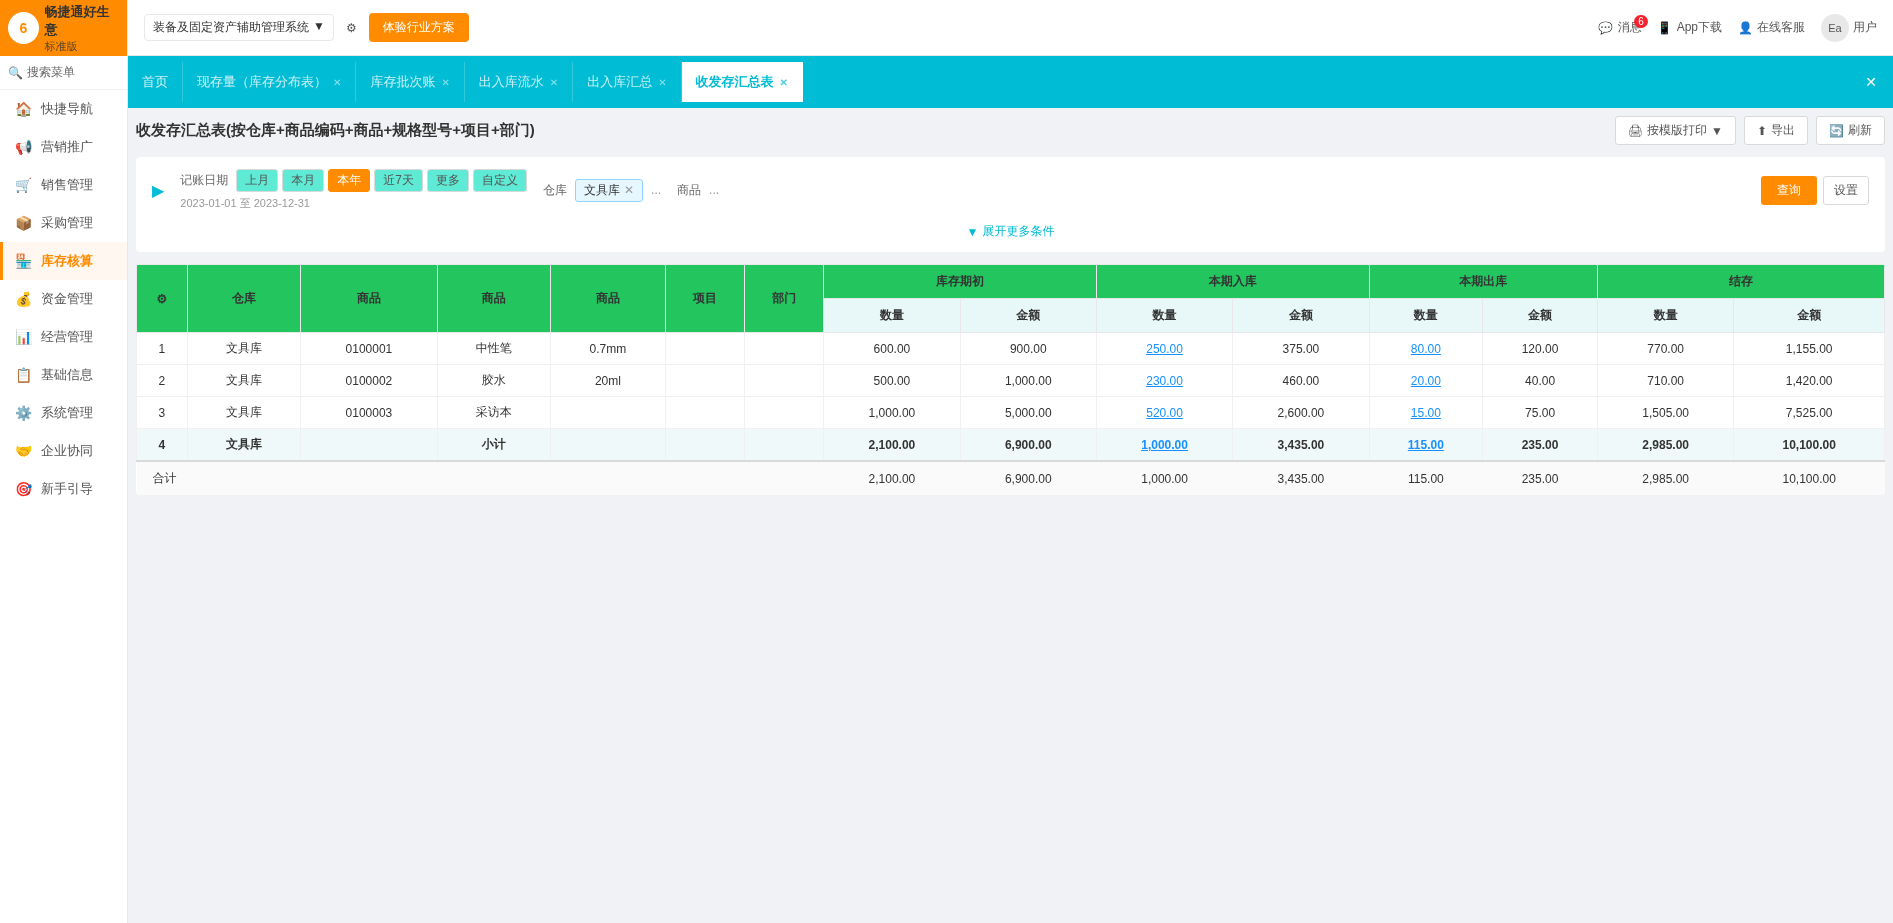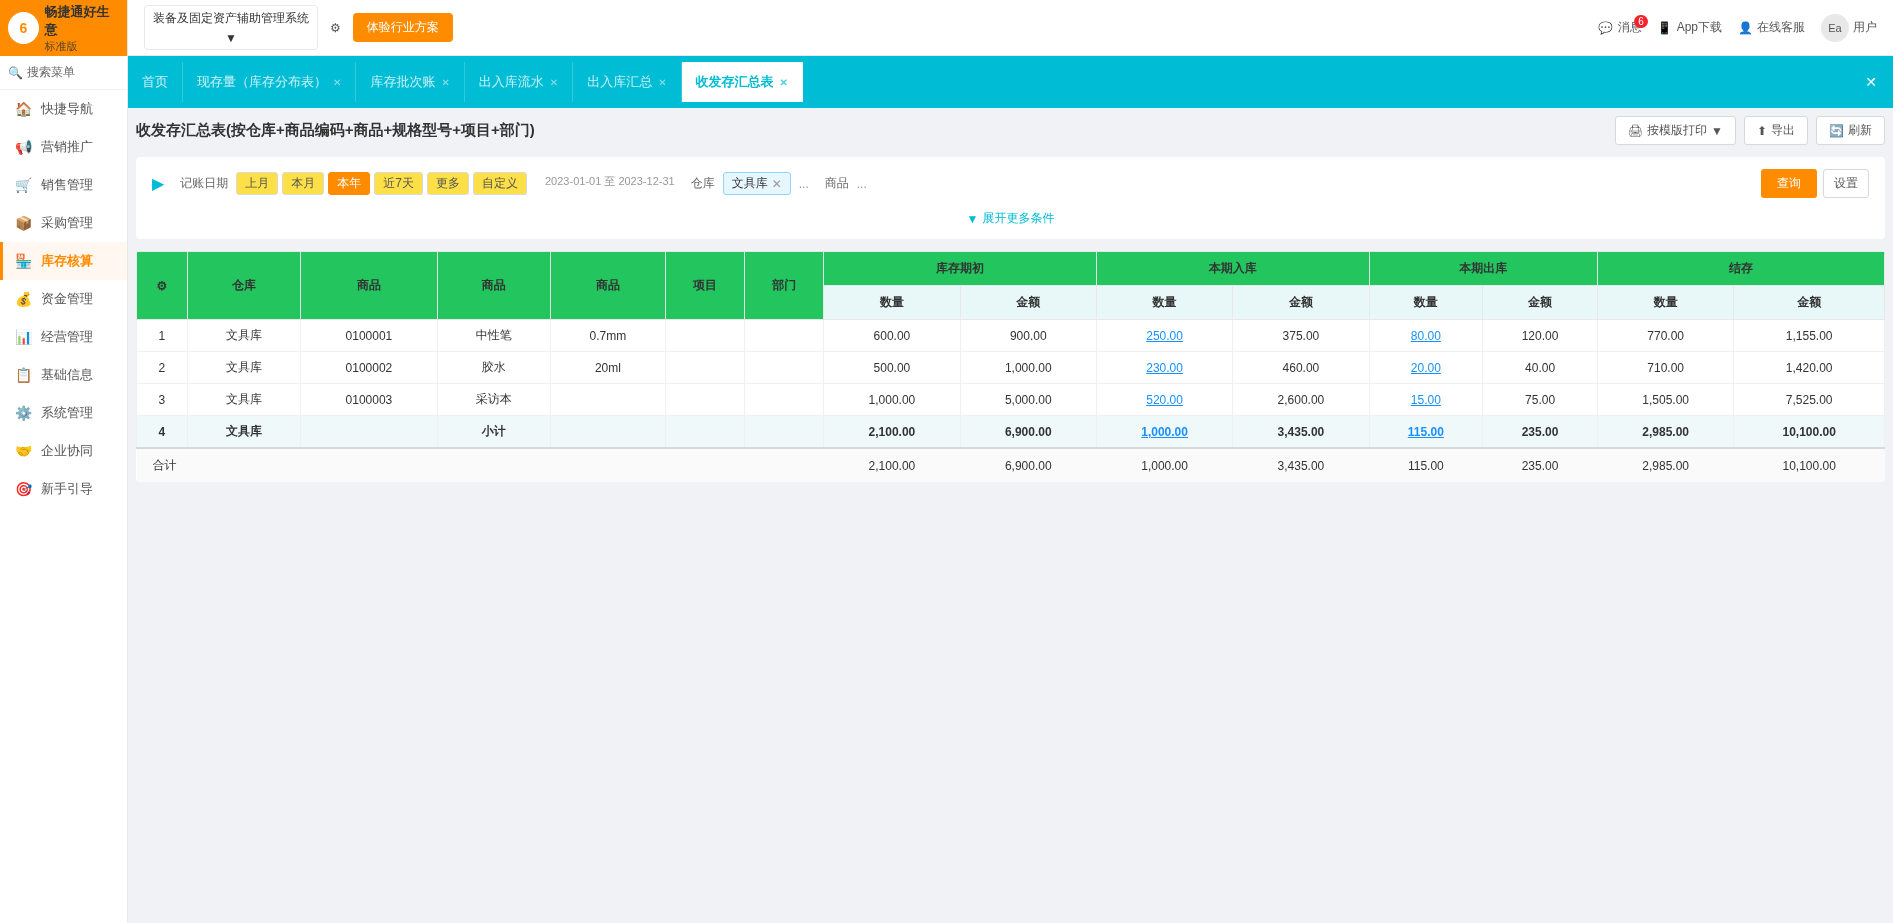--- a/index.html
+++ b/index.html
@@ -35,22 +35,22 @@
     
     .main { margin-left: 128px; display: flex; flex-direction: column; height: 100vh; }
 
     
     .topbar {
       height: 56px; background: #fff; border-bottom: 1px solid #e8e8e8;
       display: flex; align-items: center; padding: 0 16px; gap: 12px;
       position: sticky; top: 0; z-index: 99;
     }
     .topbar-system-select {
-      display: flex; align-items: center; gap: 4px; cursor: pointer;
-      padding: 4px 8px; border: 1px solid #e8e8e8; border-radius: 4px; font-size: 12px; flex-direction: column;
+      display: flex; align-items: flex-start; gap: 4px; cursor: pointer;
+      padding: 4px 8px; border: 1px solid #e8e8e8; border-radius: 4px; font-size: 12px;
     }
     .topbar-trial-btn {
       background: #ff8c00; color: #fff; border: none; border-radius: 4px;
       padding: 6px 14px; cursor: pointer; font-size: 12px;
     }
     .topbar-right { display: flex; align-items: center; gap: 16px; }
     .topbar-icon-btn { display: flex; align-items: center; gap: 4px; cursor: pointer; color: #555; font-size: 12px; position: relative; }
     .badge { position: absolute; top: -4px; right: -6px; background: #f5222d; color: #fff; border-radius: 8px; font-size: 10px; padding: 1px 4px; }
     .topbar-avatar { width: 28px; height: 28px; background: #e8e8e8; border-radius: 50%; display: flex; align-items: center; justify-content: center; font-size: 11px; }
 
@@ -77,21 +77,21 @@
 
     
     .filter-card {
       background: #fff; border-radius: 4px; padding: 12px 16px; margin-bottom: 12px;
       display: flex; flex-direction: column; gap: 8px;
     }
     .filter-row { display: flex; align-items: center; gap: 16px; flex-wrap: wrap; }
     .filter-arrow { color: #00bcd4; font-size: 16px; cursor: pointer; }
     .filter-label { color: #666; font-size: 12px; }
     .filter-date-btns { display: flex; gap: 4px; align-items: center; }
-    .filter-date-btn { padding: 2px 8px; border: 1px solid #d9d9d9; border-radius: 3px; background: #fde047; cursor: pointer; font-size: 12px; color: #555; }
+    .filter-date-btn { padding: 2px 8px; border: 1px solid #d9d9d9; border-radius: 3px; background: #5eead4; cursor: pointer; font-size: 12px; color: #555; }
     .filter-date-btn.active { background: #ff8c00; color: #fff; border-color: #ff8c00; }
     .filter-date-range { font-size: 11px; color: #999; margin-top: 2px; }
     .filter-warehouse { display: flex; align-items: center; gap: 8px; }
     .filter-warehouse-tag { background: #e6f7ff; border: 1px solid #91d5ff; border-radius: 3px; padding: 2px 8px; font-size: 12px; display: flex; align-items: center; gap: 4px; }
     .filter-warehouse-close { cursor: pointer; color: #999; }
     .filter-ellipsis { color: #999; cursor: pointer; }
     .filter-expand-row { display: flex; justify-content: center; margin-top: 4px; }
     .filter-expand-btn { color: #00bcd4; cursor: pointer; font-size: 12px; display: flex; align-items: center; gap: 4px; border: none; background: none; }
     .action-btn { display: flex; align-items: center; gap: 4px; padding: 5px 12px; border: 1px solid #d9d9d9; border-radius: 3px; background: #fff; cursor: pointer; font-size: 12px; color: #555; }
     .query-btn { background: #ff8c00; color: #fff; border: none; border-radius: 3px; padding: 5px 16px; cursor: pointer; font-size: 12px; }
@@ -253,21 +253,21 @@
             <span>🔄</span>
             <span>刷新</span>
           </div>
         </div>
       </div>
     </div>
 
     <div class="filter-card">
       <div class="filter-row">
         <span class="filter-arrow">▶</span>
-        <div style="display:flex;flex-direction:row;gap:18px;">
+        <div style="display:flex;flex-direction:column;gap:2px;">
           <div style="display:flex;align-items:center;gap:8px;">
             <span class="filter-label">记账日期</span>
             <div class="filter-date-btns">
               <button class="filter-date-btn">上月</button>
               <button class="filter-date-btn">本月</button>
               <button class="filter-date-btn active">本年</button>
               <button class="filter-date-btn">近7天</button>
               <button class="filter-date-btn">更多</button>
               <button class="filter-date-btn">自定义</button>
             </div>

